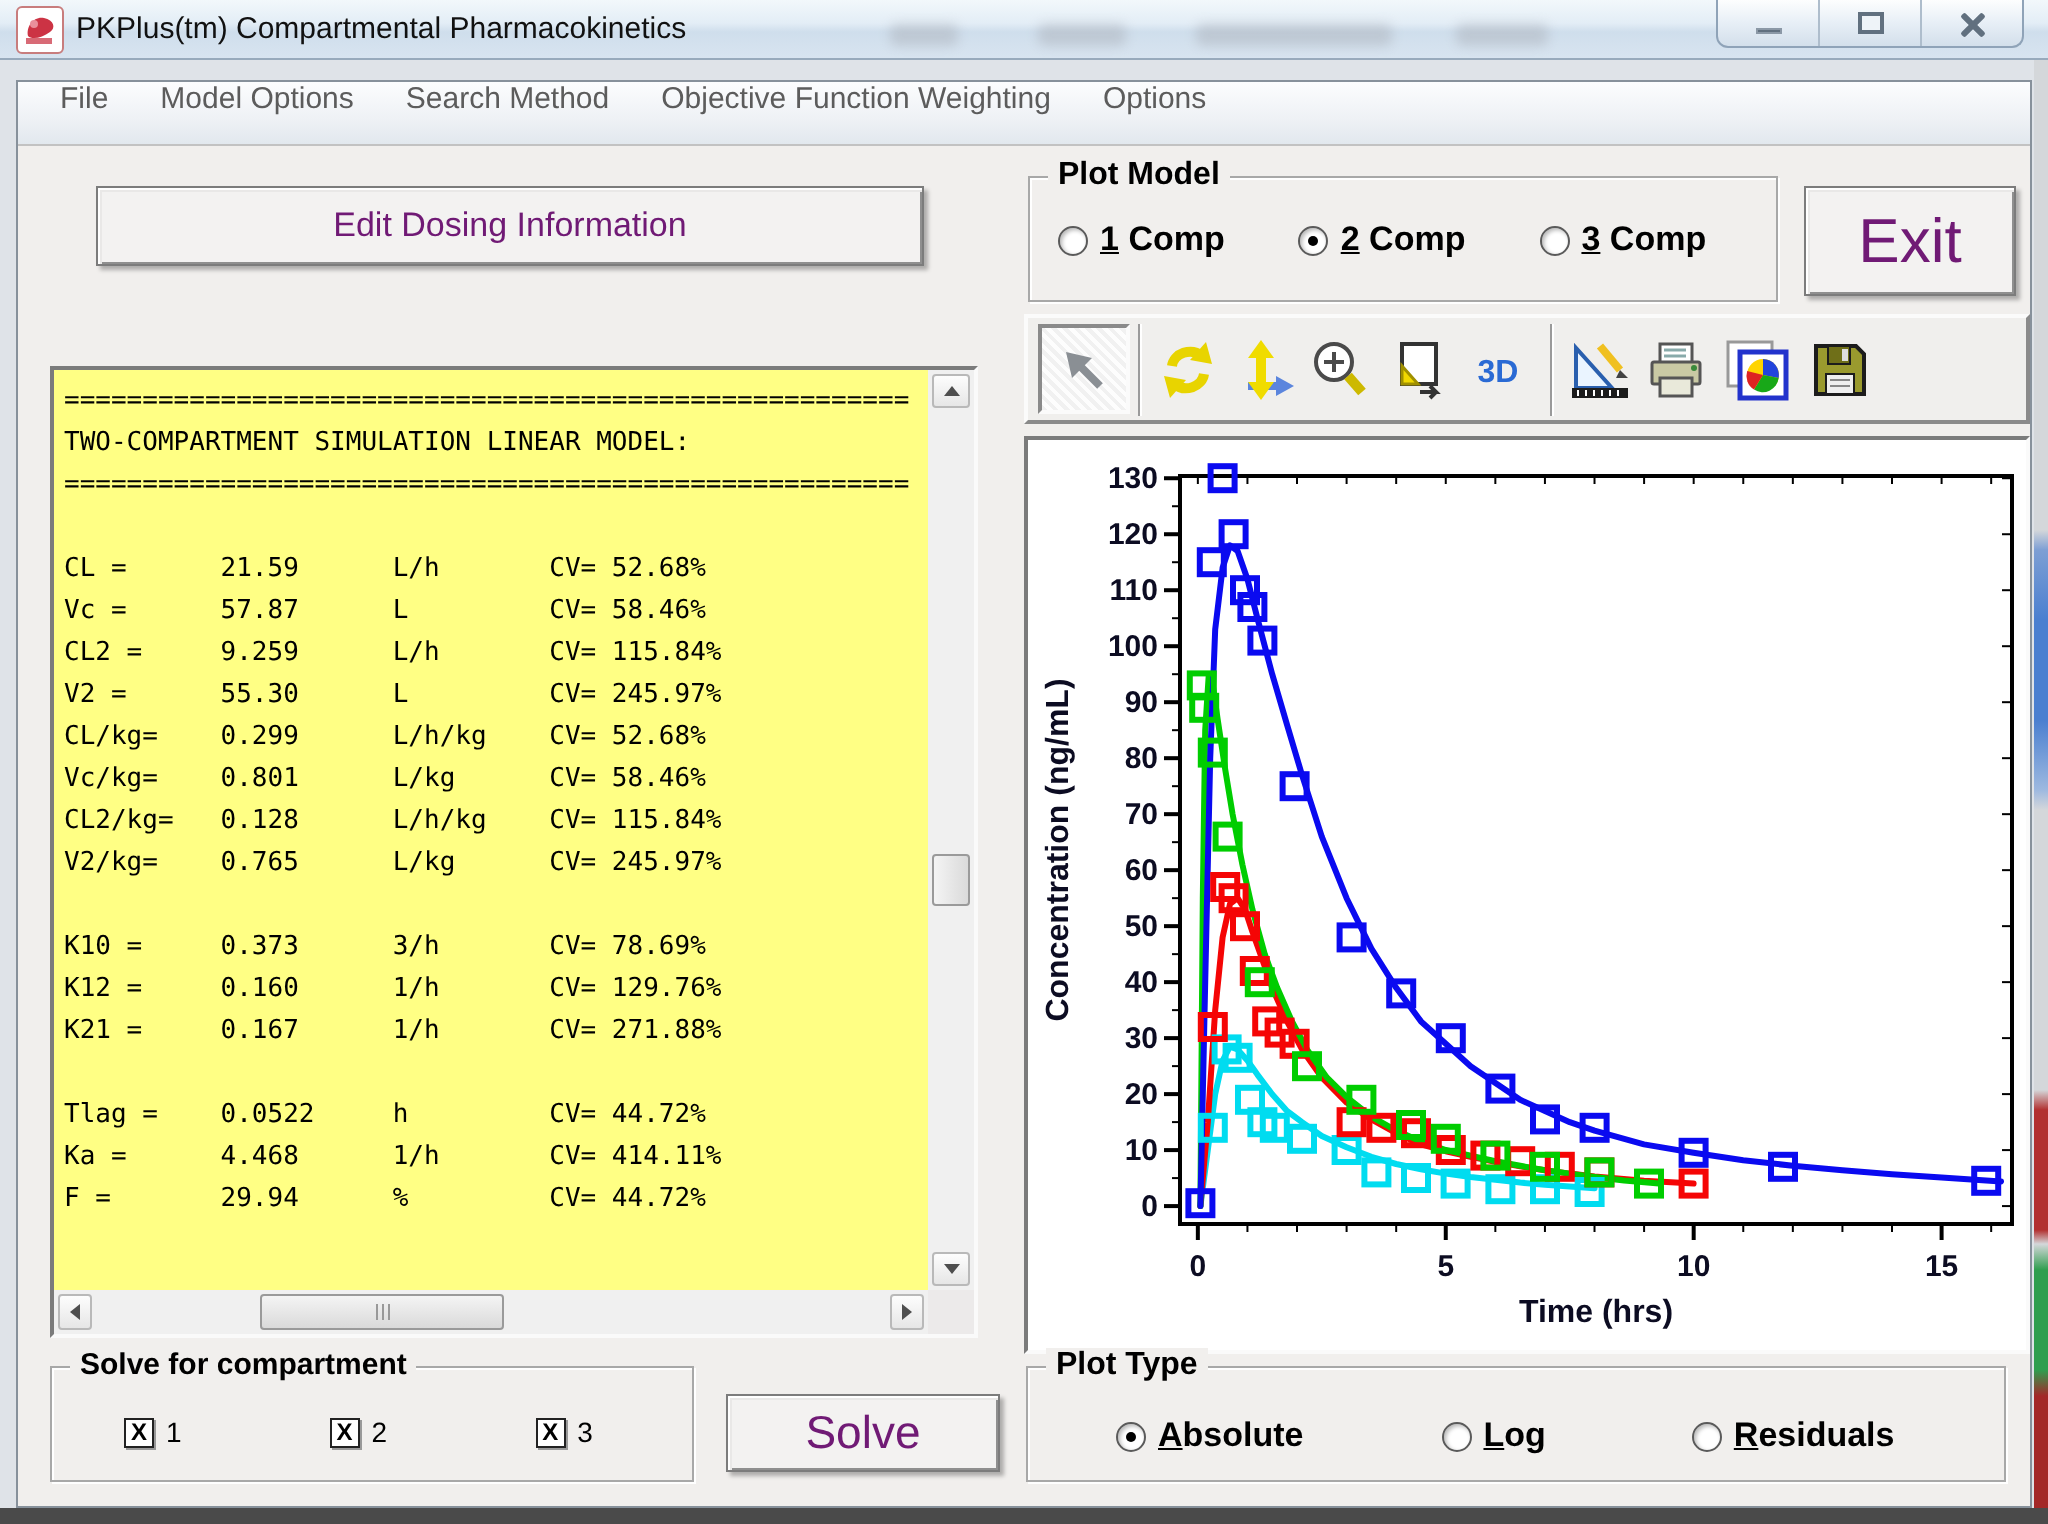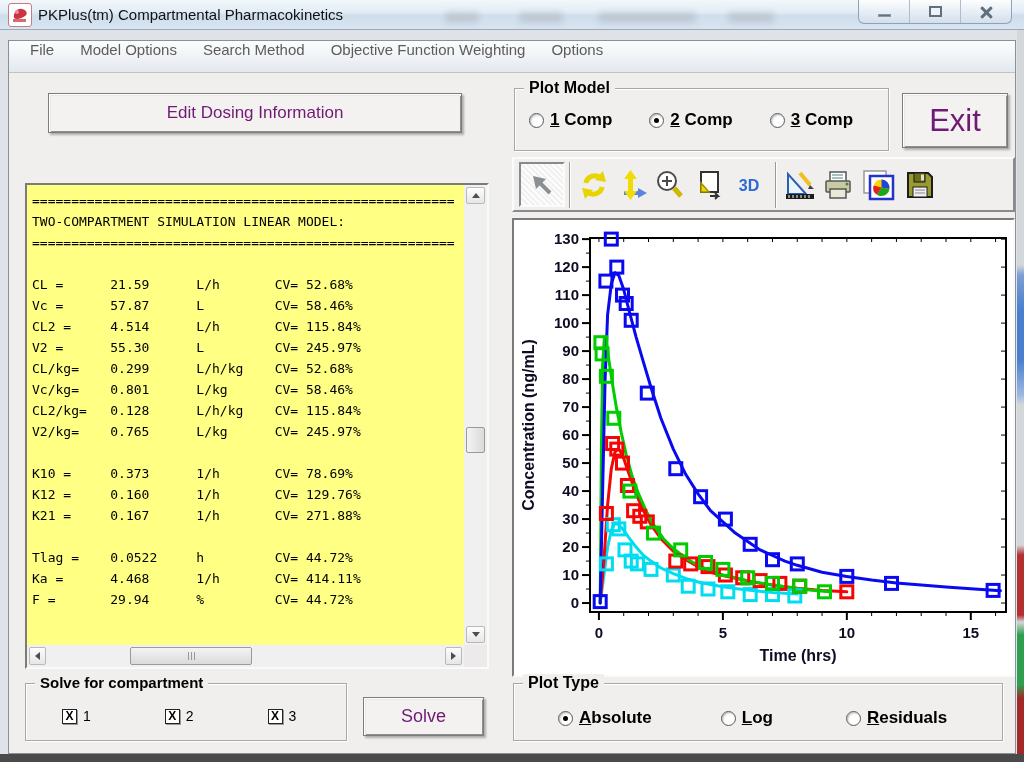--- a/index.html
+++ b/index.html
@@ -160,28 +160,28 @@
   <div class="btn3d" style="left:48px;top:93px;width:414px;height:40px;font-size:17px">Edit Dosing Information</div>
 
   <div class="results-panel">
     <div class="results-text" id="results-text">
         <div class="res-line">======================================================</div>
         <div class="res-line">TWO-COMPARTMENT SIMULATION LINEAR MODEL:</div>
         <div class="res-line">======================================================</div>
         <div class="res-line"> </div>
         <div class="res-line">CL =      21.59      L/h       CV= 52.68%</div>
         <div class="res-line">Vc =      57.87      L         CV= 58.46%</div>
-        <div class="res-line">CL2 =     4.514      L/h       CV= 115.84%</div>
+        <div class="res-line">CL2 =     9.259      L/h       CV= 115.84%</div>
         <div class="res-line">V2 =      55.30      L         CV= 245.97%</div>
         <div class="res-line">CL/kg=    0.299      L/h/kg    CV= 52.68%</div>
         <div class="res-line">Vc/kg=    0.801      L/kg      CV= 58.46%</div>
         <div class="res-line">CL2/kg=   0.128      L/h/kg    CV= 115.84%</div>
         <div class="res-line">V2/kg=    0.765      L/kg      CV= 245.97%</div>
         <div class="res-line"> </div>
-        <div class="res-line">K10 =     0.373      1/h       CV= 78.69%</div>
+        <div class="res-line">K10 =     0.373      3/h       CV= 78.69%</div>
         <div class="res-line">K12 =     0.160      1/h       CV= 129.76%</div>
         <div class="res-line">K21 =     0.167      1/h       CV= 271.88%</div>
         <div class="res-line"> </div>
         <div class="res-line">Tlag =    0.0522     h         CV= 44.72%</div>
         <div class="res-line">Ka =      4.468      1/h       CV= 414.11%</div>
         <div class="res-line">F =       29.94      %         CV= 44.72%</div>
       </div>
     <div class="sb-v">
       <div class="sb-btn" style="left:2px;top:2px;width:19px;height:17px">
           <span class="tri-up"></span>
@@ -492,21 +492,21 @@
           <span class="checkbox">X</span>
           <span class="chk-label">2</span>
         </span>
         <span class="check-item">
           <span class="checkbox">X</span>
           <span class="chk-label">3</span>
         </span>
       </div>
   </div>
 
-  <div class="btn3d" style="left:363px;top:697px;width:121px;height:39px;font-size:18px">Solve</div>
+  <div class="btn3d" style="left:363px;top:697px;width:137px;height:39px;font-size:23px">Solve</div>
 
   <div class="groupbox" style="left:513px;top:683px;width:490px;height:58px">
     <span class="caption">Plot Type</span>
   </div>
   <div class="radio-row" id="plot-type-options">
       <span class="radio-item">
         <span class="radio sel"></span>
         <span class="opt-label"><u>A</u>bsolute</span>
       </span>
       <span class="radio-item">

